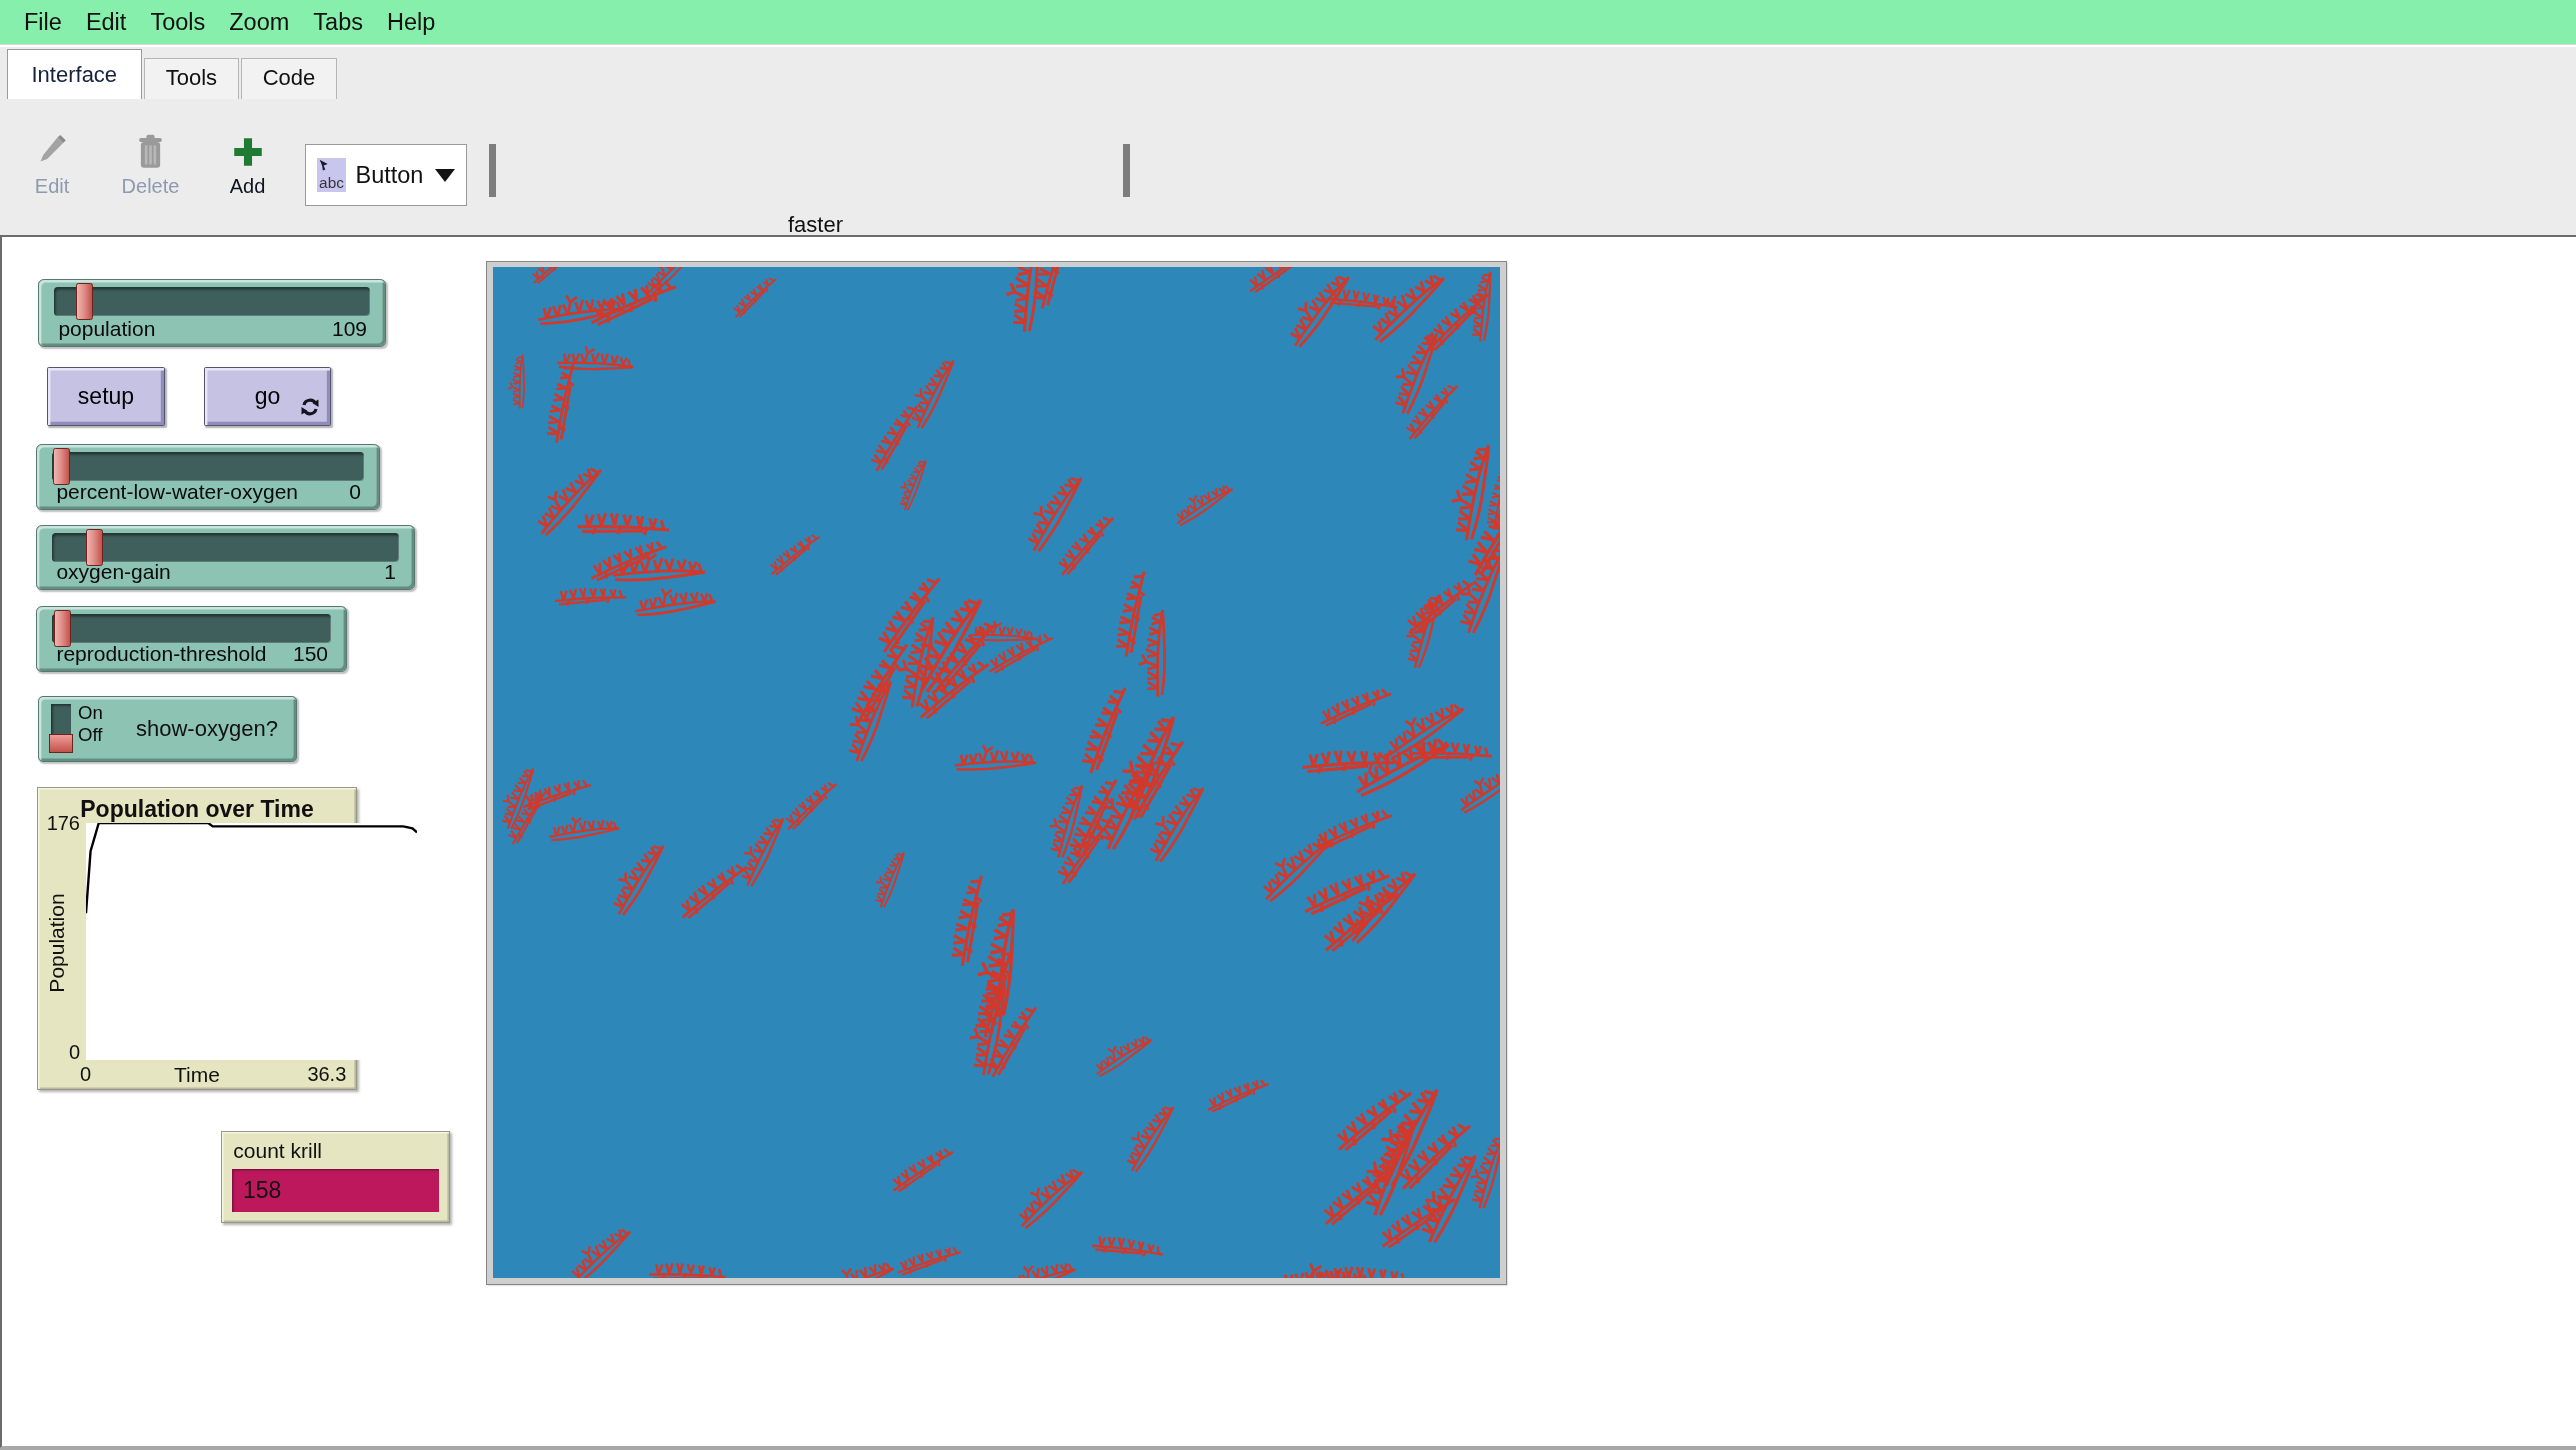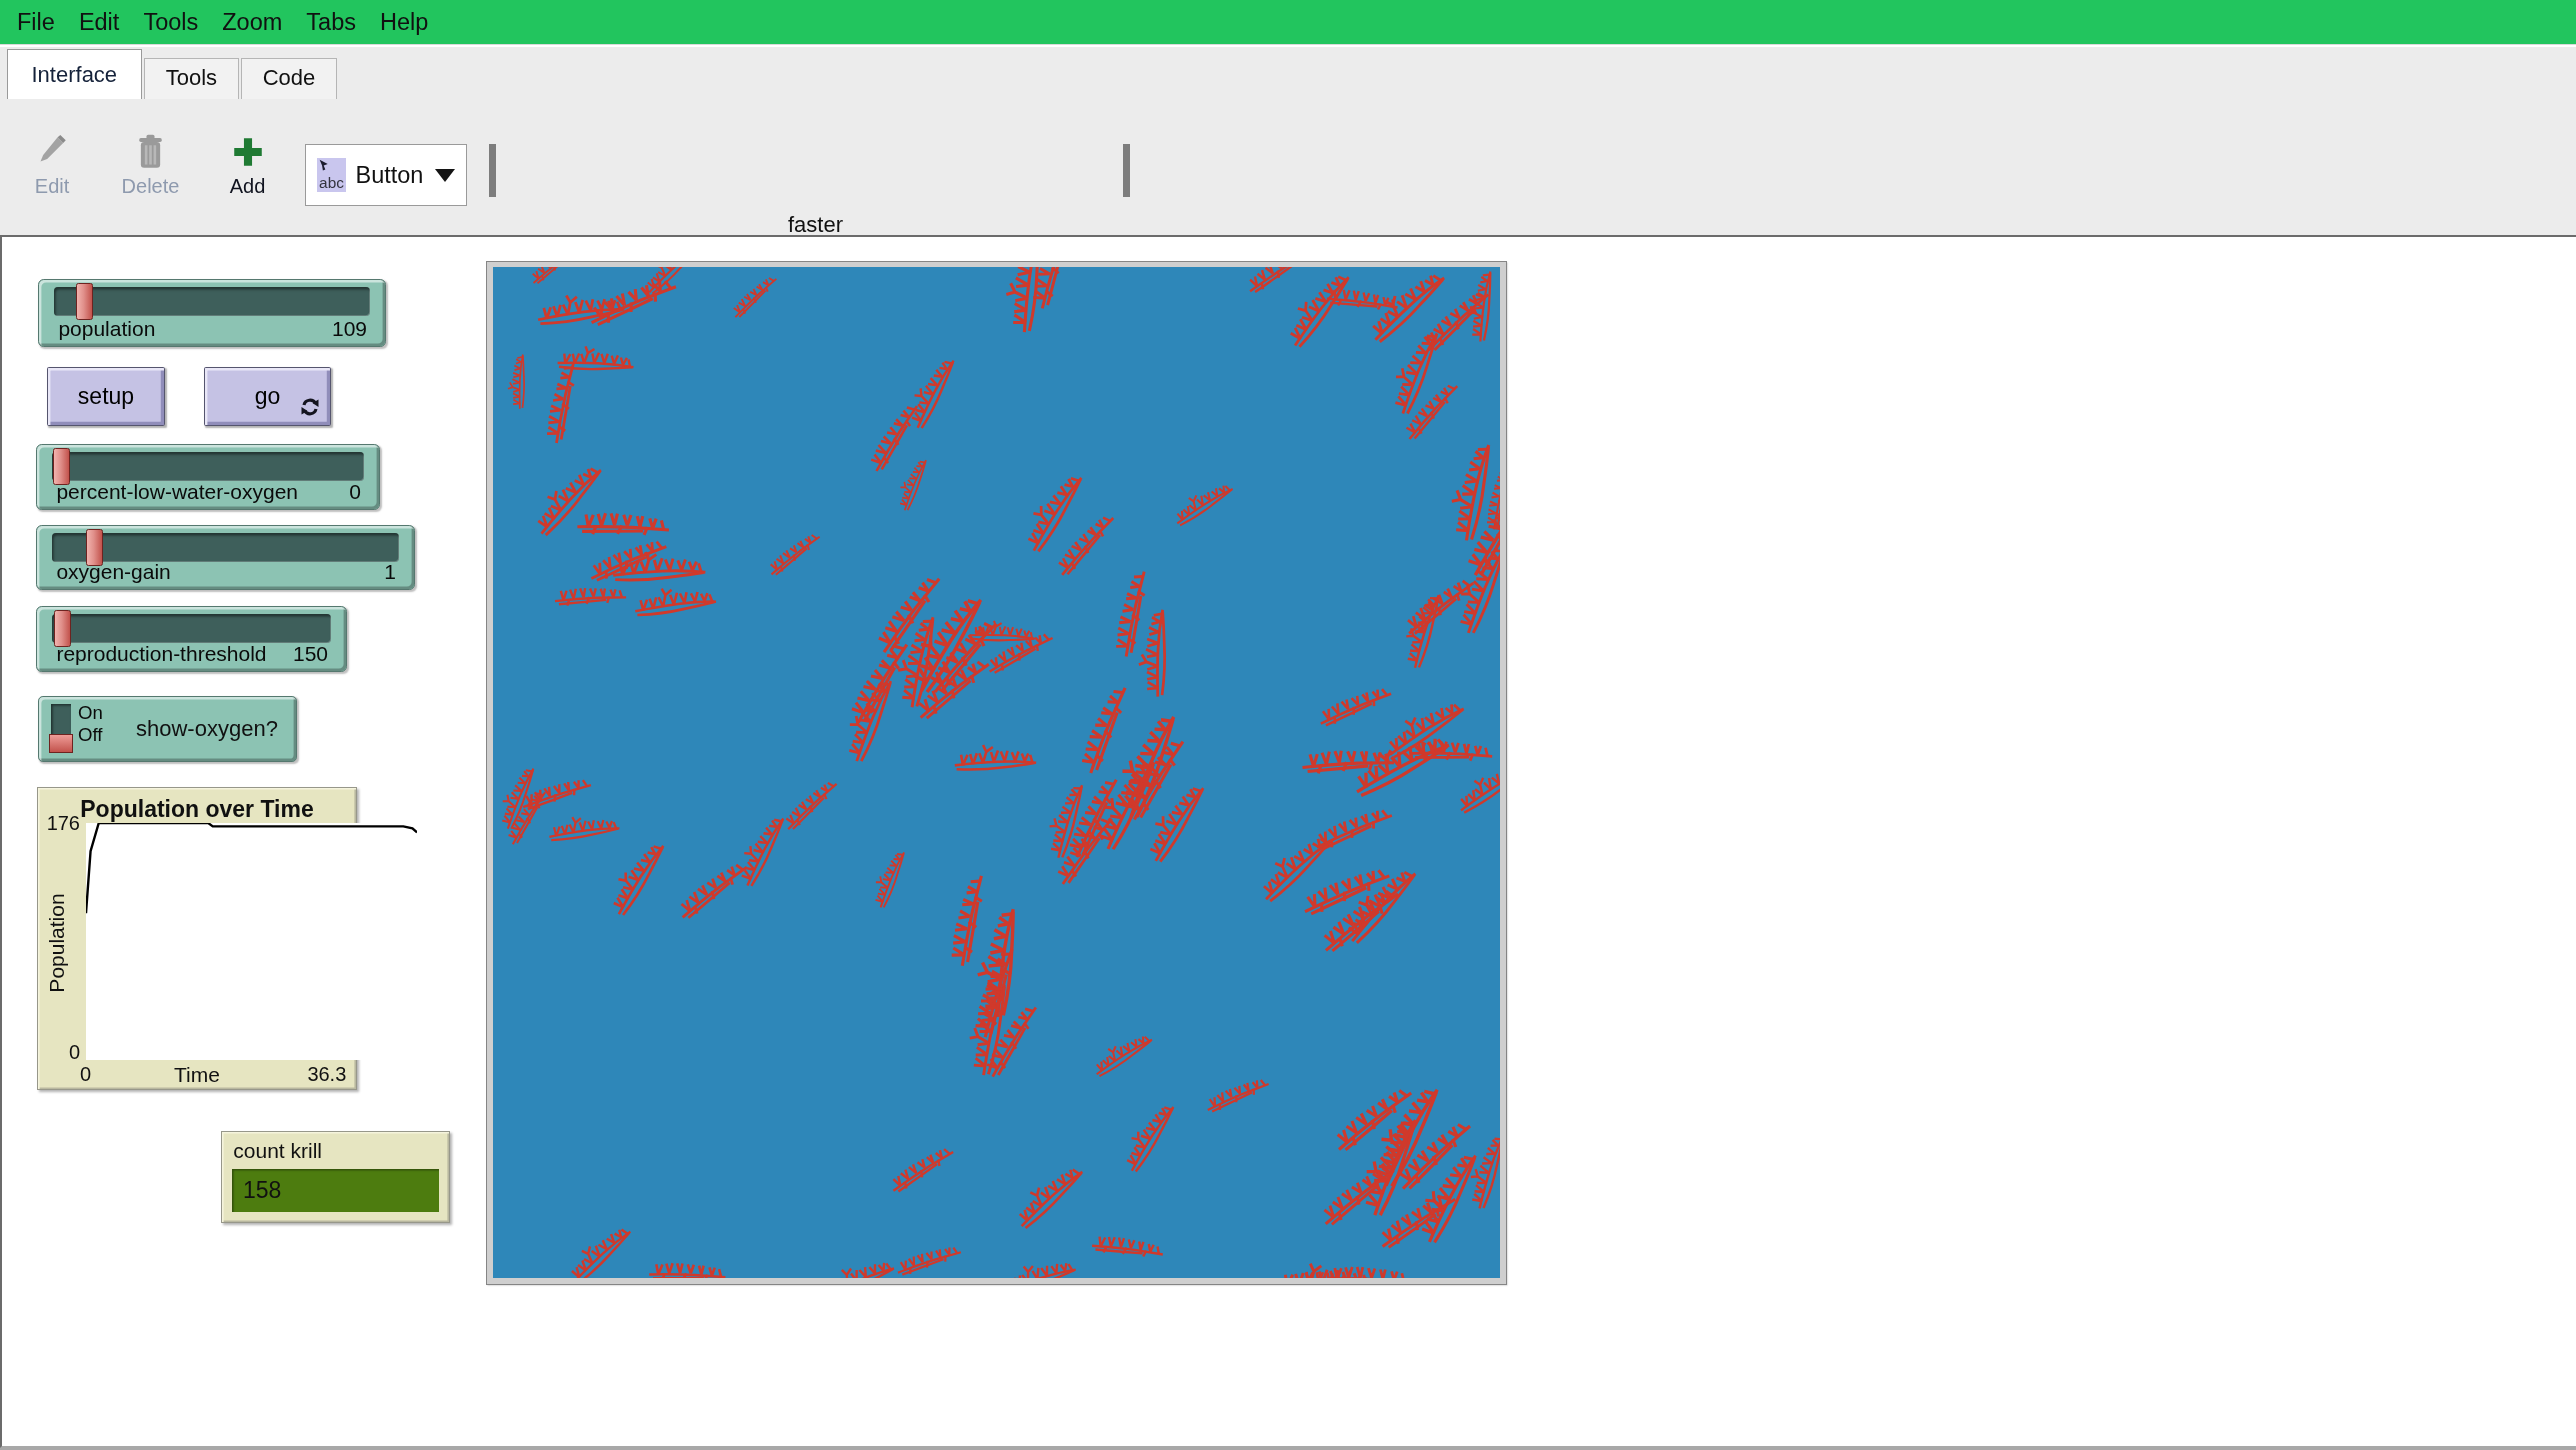--- a/index.html
+++ b/index.html
@@ -1,22 +1,22 @@
 <!DOCTYPE html>
 <html style="font-size:13px"><head>
 <meta charset="utf-8">
 <style>
   * { margin:0; padding:0; box-sizing:border-box; }
   html,body { width:2576px; height:1451px; background:#ffffff; overflow:hidden;
               font-family:"Liberation Sans", sans-serif; color:#111; }
   .window { position:absolute; inset:0; }
 
   
-  .menubar { position:absolute; left:0; top:0; width:100%; height:45px; background:#22c55e;
-             border-bottom:1.6px solid #d9d9d9; display:flex; align-items:center; padding-left:5px; }
+  .menubar { position:absolute; left:0; top:0; width:100%; height:45px; background:#86efac;
+             border-bottom:1.6px solid #d9d9d9; display:flex; align-items:center; padding-left:12px; }
   .menu-item { font-size:23.5px; padding:3.2px 12px; cursor:default; }
 
   
   .tabstrip { position:absolute; left:0; top:47px; width:100%; height:52px; background:#ececec;
               display:flex; align-items:flex-end; padding-left:6.5px; }
   .tab { font-size:22px; padding:6.5px 21px 8px 21px; background:#f2f2f2; border:1.6px solid #b5b5b5;
          border-bottom:none; margin-right:1.6px; height:41px; display:flex; align-items:center; }
   .tab.active { background:#ffffff; border:1.6px solid #9a9a9a; border-bottom:none; height:50px;
                 padding:6.5px 24px; color:#15223a; }
 
@@ -98,21 +98,21 @@
   .ylab-min { position:absolute; left:0px; top:253px; width:42px; text-align:right; font-size:20px; }
   .yaxis-title { position:absolute; left:-62px; top:143px; width:162px; text-align:center; font-size:21px;
                  transform:rotate(-90deg); transform-origin:center; }
   .xlab-min { position:absolute; left:42px; top:275px; font-size:20px; }
   .xlab-max { position:absolute; right:9.7px; top:275px; font-size:20px; }
   .xaxis-title { position:absolute; left:0; top:275px; width:100%; text-align:center; font-size:21px; }
 
   .nl-monitor { position:absolute; background:#e6e5c1; border:0.8px solid #97978a;
                 box-shadow:inset 1.6px 1.6px 0 #f5f4dd, inset -1.6px -1.6px 0 #b9b8a0, 2.4px 2.4px 2.4px rgba(0,0,0,.3); }
   .mon-label { position:absolute; left:11.3px; top:6.5px; font-size:21px; }
-  .mon-box { position:absolute; left:9.7px; right:9.7px; top:37px; bottom:9.7px; background:#4d7c0f;
+  .mon-box { position:absolute; left:9.7px; right:9.7px; top:37px; bottom:9.7px; background:#be185d;
              box-shadow:inset 1.6px 1.6px 1.6px rgba(0,0,0,.35); display:flex; align-items:center; padding-left:11.3px; font-size:23px; }
 
   .world { position:absolute; left:484px; top:23.5px; width:1021px; height:1024px;
            background:#cfcfcf; border:1.6px solid #858585; padding:5.7px;
            box-shadow:0.8px 0.8px 1.6px rgba(0,0,0,.25); }
   .world-inner { width:100%; height:100%; position:relative; overflow:hidden; }
   .world-inner svg { position:absolute; inset:0; width:100%; height:100%; }
 
   .bottom-line { position:absolute; left:0; bottom:0px; width:100%; height:2.4px; background:#a8a8a8; }
 </style>

